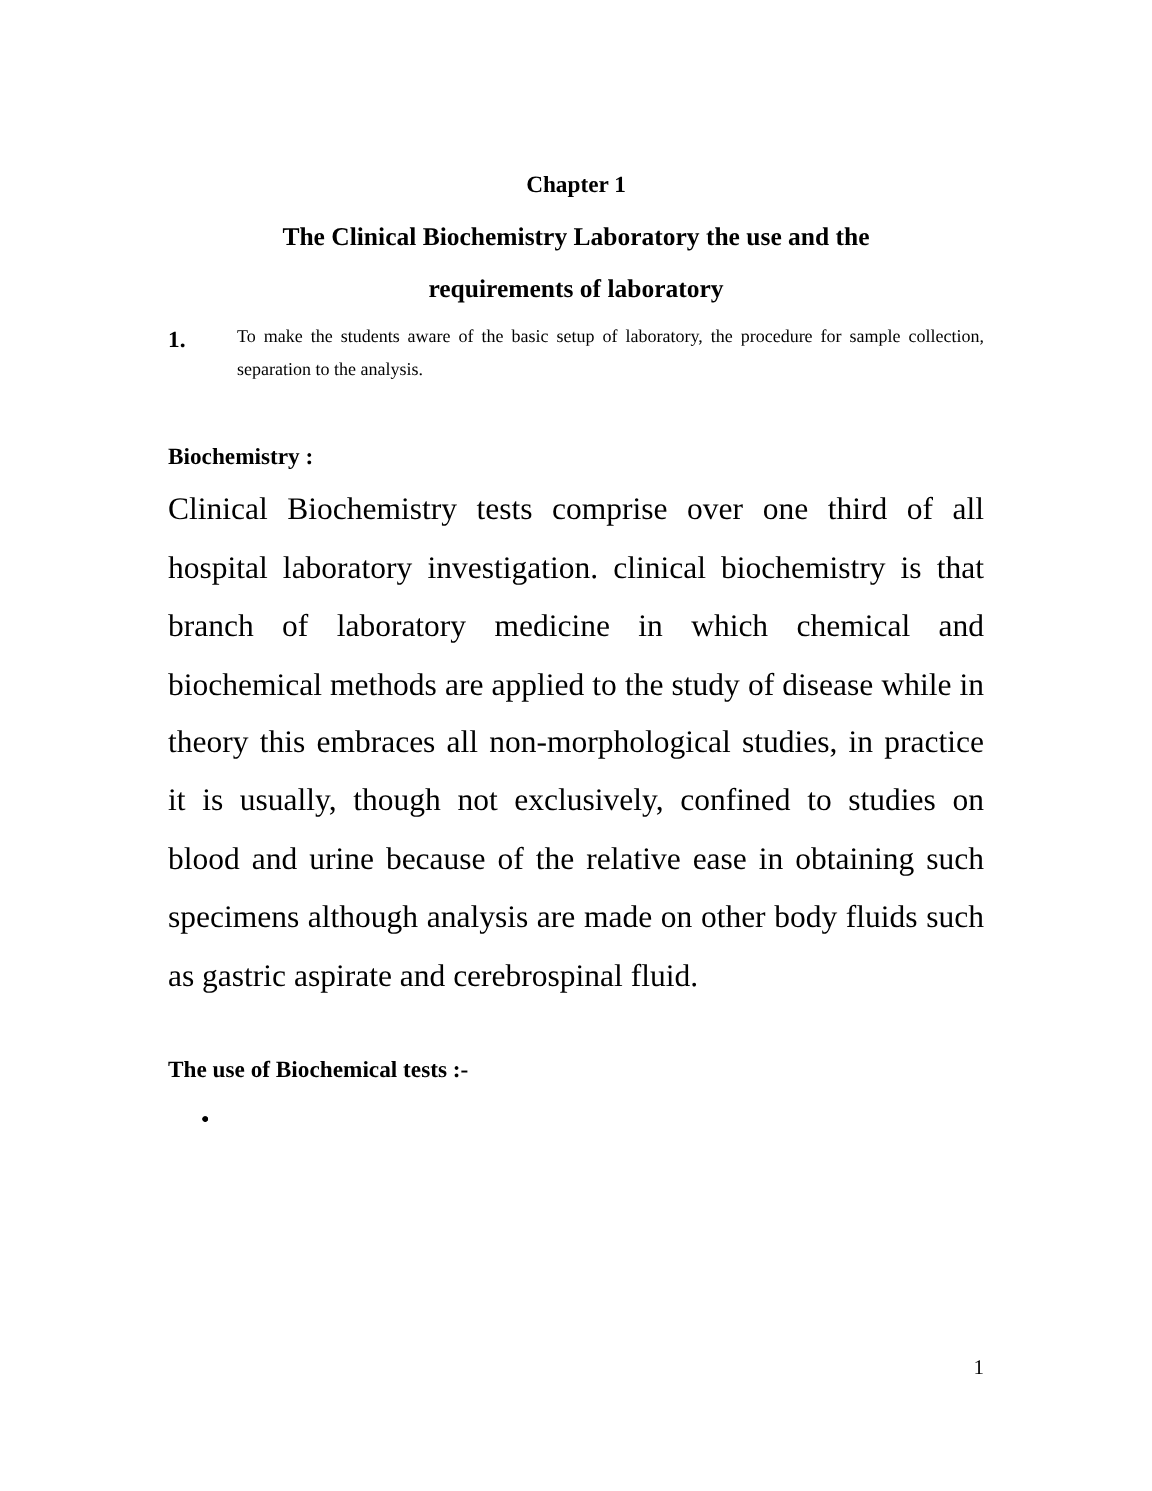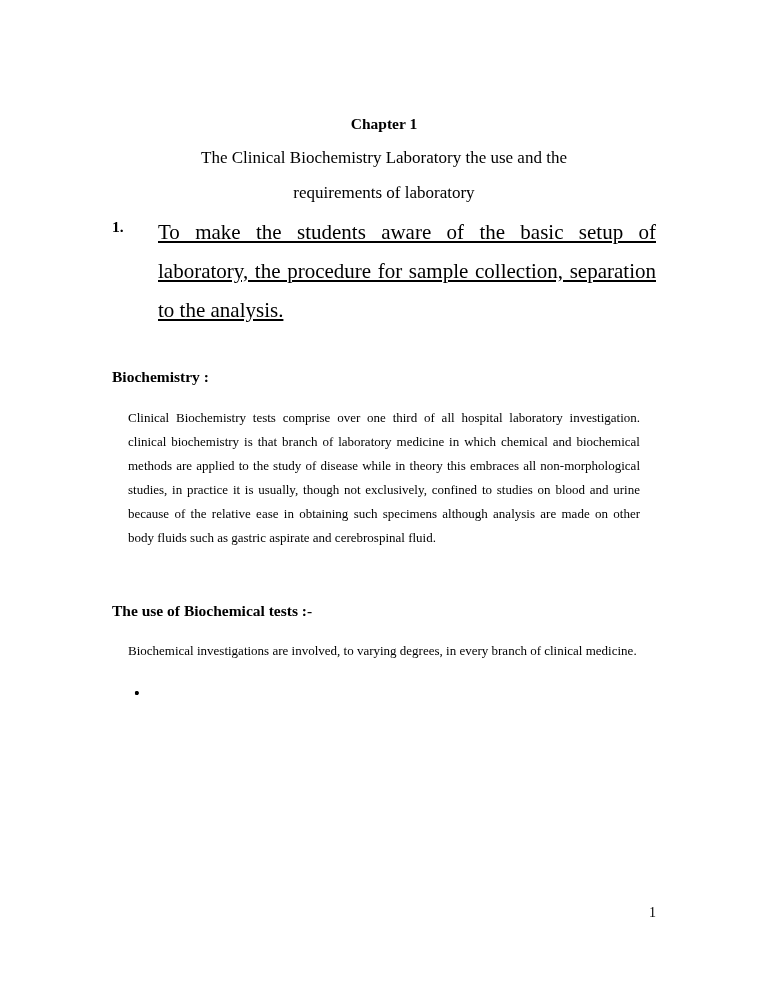--- a/index.html
+++ b/index.html
@@ -24,21 +24,21 @@
   }
   .chapter-label {
     text-align: center;
     font-weight: bold;
     font-size: 15.5px;
     line-height: 1.55;
     margin: 0 0 6px 0;
   }
   .doc-title {
     text-align: center;
-    font-weight: normal;
+    font-weight: bold;
     font-size: 17px;
     line-height: 1.85;
     margin: 0 0 4px 0;
   }
   .section-heading {
     font-weight: bold;
     font-size: 15.5px;
     margin: 6px 0 2px 0;
     line-height: 1.6;
   }
@@ -49,32 +49,31 @@
   }
   .objective-num {
     font-weight: bold;
     font-size: 15.5px;
     width: 46px;
     flex: 0 0 46px;
     line-height: 1.85;
   }
   .objective-text {
     flex: 1 1 auto;
+    font-size: 12px;
+    line-height: 1.85;
+    text-align: justify;
+    text-justify: inter-word;
+  }
+  .para {
     font-size: 21px;
     line-height: 1.85;
     text-align: justify;
     text-justify: inter-word;
-    text-decoration: underline;
-  }
-  .para {
-    font-size: 13px;
-    line-height: 1.85;
-    text-align: justify;
-    text-justify: inter-word;
-    margin: 16px;
+    margin: 0;
   }
   .para.nojust {
     text-align: left;
   }
   .spacer-lg {
     height: 30px;
   }
   .spacer-md {
     height: 26px;
   }
@@ -124,21 +123,20 @@
   </div>
 
   <div class="spacer-lg"></div>
 
   <div class="section-heading">Biochemistry :</div>
   <p class="para">Clinical Biochemistry tests comprise over one third of all hospital laboratory investigation. clinical biochemistry is that branch of laboratory medicine in which chemical and biochemical methods are applied to the study of disease while in theory this embraces all non-morphological studies, in practice it is usually, though not exclusively, confined to studies on blood and urine because of the relative ease in obtaining such specimens although analysis are made on other body fluids such as gastric aspirate and cerebrospinal fluid.</p>
 
   <div class="spacer-md"></div>
 
   <div class="section-heading">The use of Biochemical tests :-</div>
-  <p class="para nojust">Biochemical investigations are involved, to varying degrees, in every branch of clinical medicine.</p>
 
   <ul class="bullets">
     <li>
       <span class="bullet-dot">•</span>
     </li>
     <li>
       <span class="bullet-dot">•</span>
     </li>
   </ul>
 

